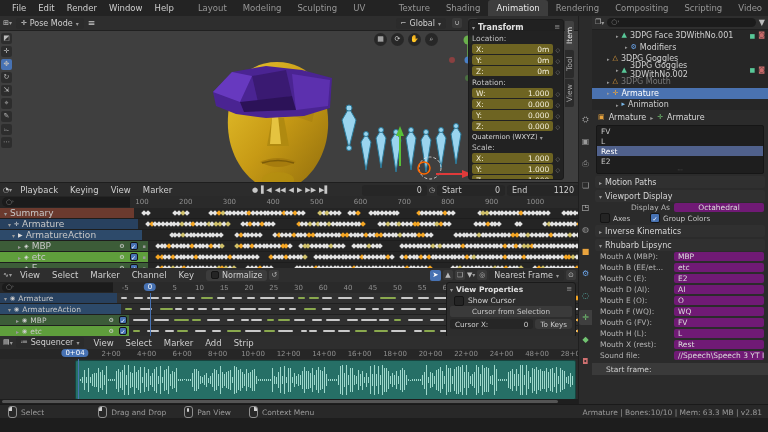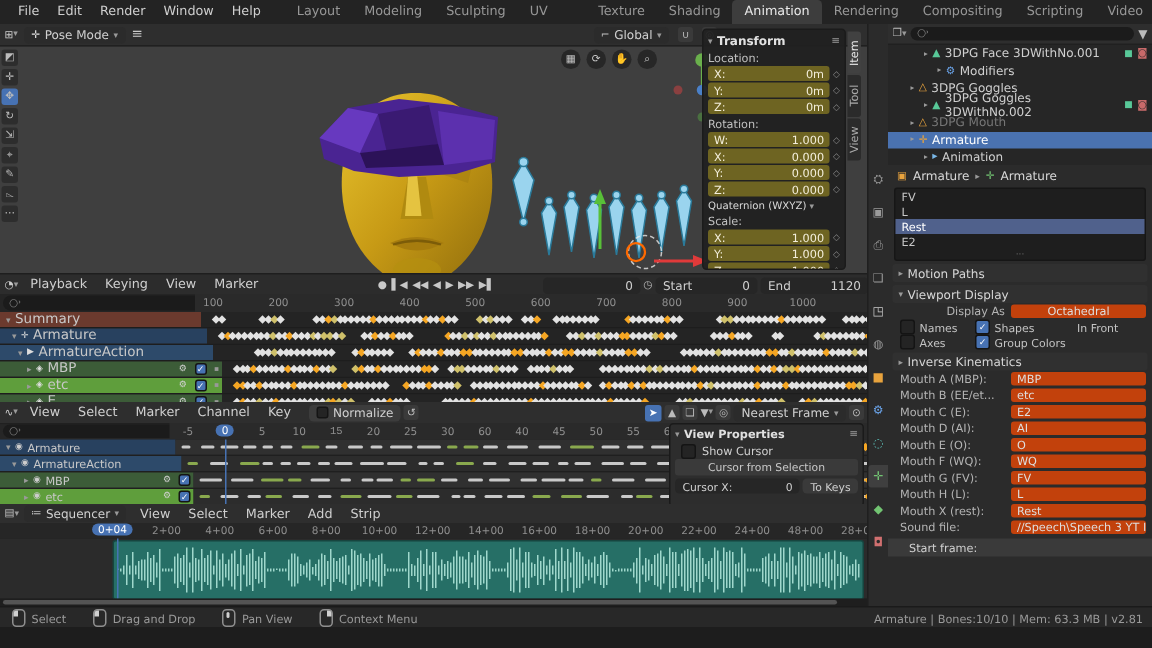--- a/index.html
+++ b/index.html
@@ -18,21 +18,21 @@
   .caret{font-size:6px;color:#9a9a9a}
   .hdr{display:flex;align-items:center;background:#2e2e2e;border-bottom:1px solid #202020;height:14px}
   .field{background:#262626;border-radius:3px;color:#cfcfcf;font-size:8px;
          display:flex;align-items:center;justify-content:center;height:11px;padding:0 5px}
   .yfield{background:#6e6422;border-radius:2px;color:#f3eedb;font-size:7.5px;height:10px;
           display:flex;align-items:center;justify-content:space-between;padding:0 4px}
   .phead{display:flex;align-items:center;gap:3px;background:#303030;border-radius:2px;
          height:12px;padding:0 4px;color:#d6d6d6;font-size:8px;margin:2px 3px 0 3px}
   .prow{display:flex;align-items:center;height:11px;padding:0 4px 0 8px;gap:4px}
   .plabel{width:70px;color:#b4b4b4;font-size:7.5px;white-space:nowrap;overflow:hidden}
-  .pfield{flex:1;height:9px;background:#c2410c;border-radius:2px;color:#dedede;font-size:7.5px;
+  .pfield{flex:1;height:9px;background:#701a75;border-radius:2px;color:#dedede;font-size:7.5px;
           display:flex;align-items:center;padding:0 4px;white-space:nowrap;overflow:hidden}
   .cb{width:8px;height:8px;border:1px solid #141414;background:#242424;border-radius:2px;
       display:inline-flex;align-items:center;justify-content:center;font-size:6px;color:#fff}
   .cb.on{background:#4772b3}
   .kf{position:absolute;width:4px;height:4px;transform:rotate(45deg)}
   .dash{position:absolute;height:2px;border-radius:1px}
   .wbar{position:absolute;background:#9fd8cc;width:1px}
   .tick{position:absolute;color:#8f8f8f;font-size:7px;transform:translateX(-50%)}
   .mouse{width:7px;height:10px;border:1px solid #8f8f8f;border-radius:3px;position:relative;flex:none}
   .mouse i{position:absolute;width:3px;height:4px;background:#d0d0d0;border-radius:2px 0 0 0}
@@ -1574,34 +1574,31 @@
     <div class="phead">
       <span class="caret">▾</span>
         <span>Viewport Display</span>
     </div>
     <div class="prow">
       <span class="plabel" style="text-align:right">Display As</span>
       <span class="pfield" style="justify-content:center">Octahedral</span>
     </div>
     <div class="prow" style="height:10px;gap:3px">
       <span class="cb"></span>
-      <span style="font-size:7.3px;color:#c4c4c4;width:34px">Names</span>
-      <span class="cb on">✓</span>
-      <span style="font-size:7.3px;color:#c4c4c4;width:52px">Shapes</span>
-      <span style="font-size:7.3px;color:#c4c4c4">In Front</span>
-    </div>
-    <div class="prow" style="height:10px;gap:3px">
-      <span class="cb"></span>
       <span style="font-size:7.3px;color:#c4c4c4;width:34px">Axes</span>
       <span class="cb on">✓</span>
       <span style="font-size:7.3px;color:#c4c4c4">Group Colors</span>
     </div>
     <div class="phead">
       <span class="caret">▸</span>
         <span>Inverse Kinematics</span>
+    </div>
+    <div class="phead">
+      <span class="caret">▾</span>
+        <span>Rhubarb Lipsync</span>
     </div>
     <div id="mouth-rows">
         <div class="prow">
           <span class="plabel">Mouth A (MBP):</span>
           <span class="pfield">MBP</span>
         </div>
         <div class="prow">
           <span class="plabel">Mouth B (EE/et...</span>
           <span class="pfield">etc</span>
         </div>
@@ -1644,21 +1641,21 @@
   </div>
 
   <div class="abs row" id="statusbar" style="left:0;top:404px;width:768px;height:14px;background:#282828;border-top:1px solid #1a1a1a">
     <span id="status-hints" class="row" style="gap:18px;padding-left:8px">
         <span class="row" style="gap: 4px;">
           <span class="mouse">
             <i style="left: 0px; top: 0px;"></i>
           </span>
           <span style="font-size: 7.5px; color: rgb(154, 154, 154);">Select</span>
         </span>
-        <span class="row" style="gap: 4px;">
+        <span class="row" style="gap: 4px; margin-left: 36px;">
           <span class="mouse">
             <i style="left: 0px; top: 0px;"></i>
           </span>
           <span style="font-size: 7.5px; color: rgb(154, 154, 154);">Drag and Drop</span>
         </span>
         <span class="row" style="gap: 4px;">
           <span class="mouse">
             <i style="left: 2px; top: 1px; width: 2px; border-radius: 1px;"></i>
           </span>
           <span style="font-size: 7.5px; color: rgb(154, 154, 154);">Pan View</span>

